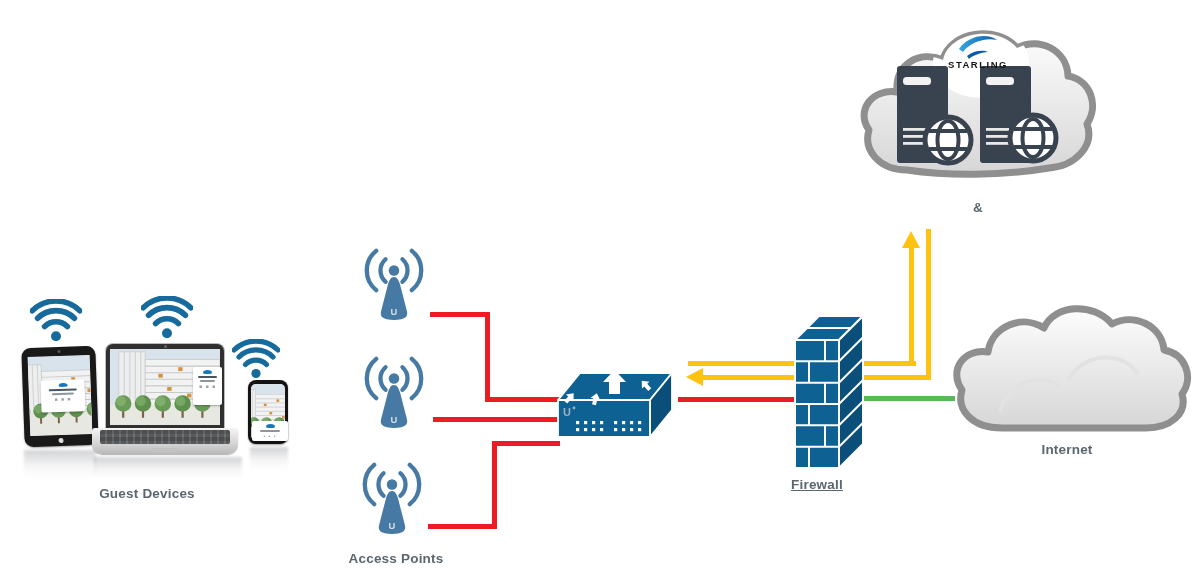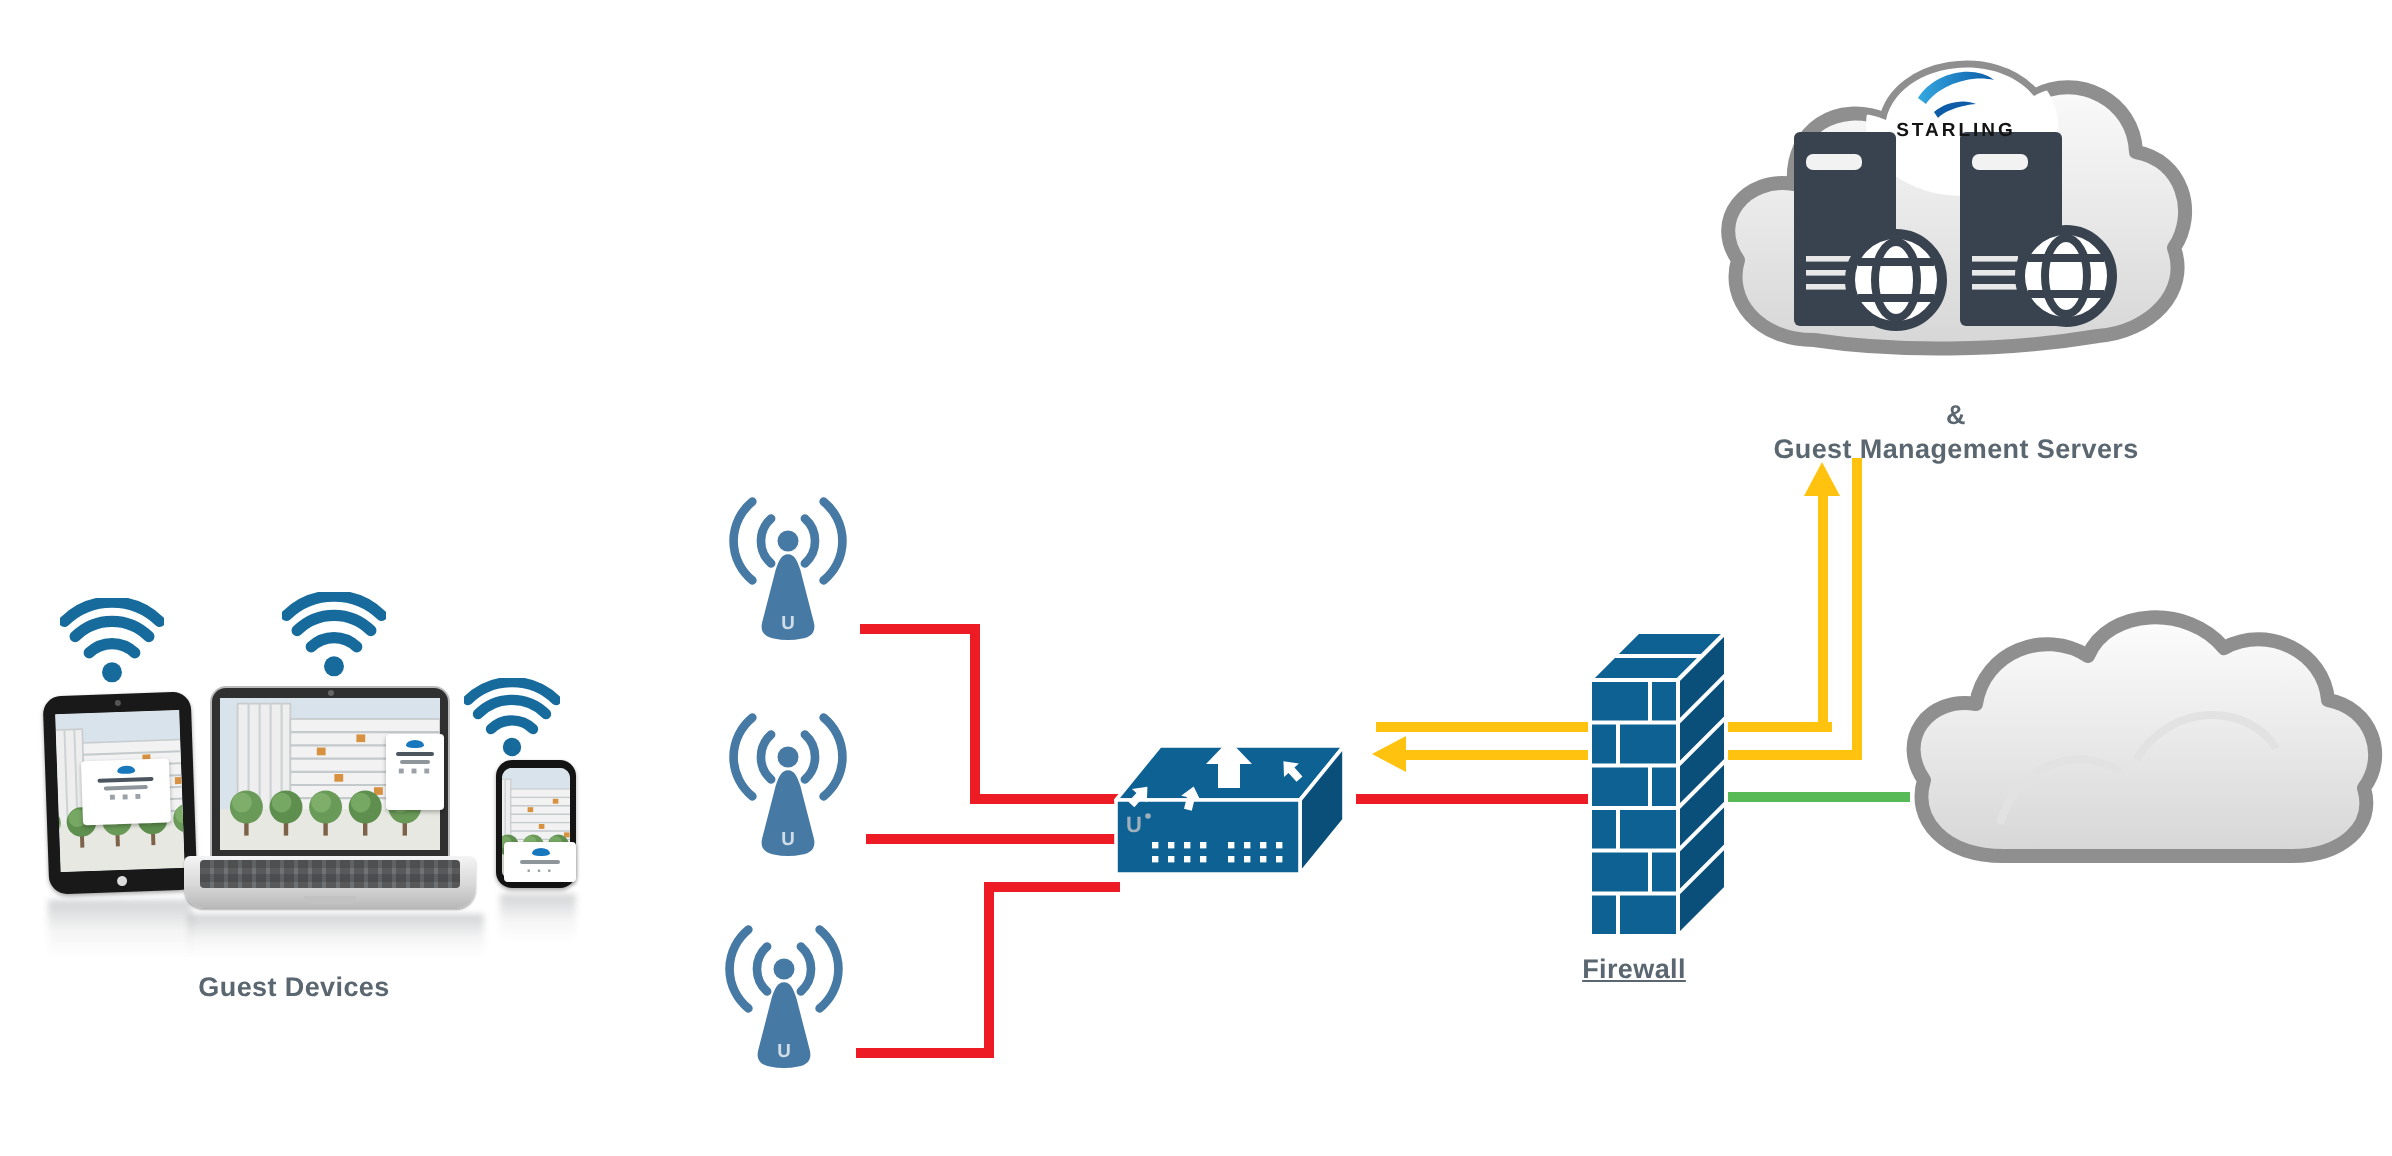--- a/index.html
+++ b/index.html
@@ -215,20 +215,21 @@
 
   <svg class="abs" style="left:352px;top:248px;z-index:2" width="84" height="90">
       <use href="#ap"></use>
     </svg>
   <svg class="abs" style="left:352px;top:356px;z-index:2" width="84" height="90">
       <use href="#ap"></use>
     </svg>
   <svg class="abs" style="left:350px;top:462px;z-index:2" width="84" height="90">
       <use href="#ap"></use>
     </svg>
+  <div class="lbl" style="left:296px;top:551px;width:200px;">Access Points</div>
 
   <svg class="node-svg" style="left:546px;top:366px;" width="134" height="84" viewBox="0 0 134 84">
     <g stroke="#ffffff" stroke-width="1.8" stroke-linejoin="round">
       <polygon points="12,34 34,7 126,7 104,34" fill="#0E6193"></polygon>
       <polygon points="104,34 126,7 126,44 104,71" fill="#0A4F7A"></polygon>
       <rect x="12" y="34" width="92" height="37" fill="#0E6193"></rect>
     </g>
     <g fill="#ffffff">
       <path d="M63 28 L63 16 L57 16 L68.5 4 L80 16 L74 16 L74 28 Z"></path>
       <path transform="translate(24,24) rotate(42)" d="M3 12 L3 6 L0 6 L5 0 L10 6 L7 6 L7 12 Z"></path>
@@ -272,20 +273,21 @@
   </svg>
   <div class="lbl" style="left:717px;top:477px;width:200px;text-decoration:underline;">Firewall</div>
 
   <svg class="cloud-svg" style="left:946px;top:286px;" width="246" height="160" viewBox="0 0 246 160">
     <path d="M56 142 C26 142 10 124 16 104 C2 84 18 62 42 66 C46 40 76 28 98 42 C108 18 148 16 166 38 C188 26 216 40 218 64 C240 68 248 92 236 108 C242 128 224 142 200 142 Z" fill="url(#gcloud)" stroke="#8F8F8F" stroke-width="7" stroke-linejoin="round"></path>
     <g fill="none" stroke="#E2E2E2" stroke-width="4">
       <path d="M54 126 C62 96 94 86 114 100"></path>
       <path d="M122 94 C140 64 178 66 192 88"></path>
     </g>
   </svg>
+  <div class="lbl" style="left:967px;top:442px;width:200px;">Internet</div>
 
   <svg class="cloud-svg" style="left:853px;top:18px;" width="246" height="172" viewBox="0 0 246 172">
     <defs>
       <clipPath id="rclip">
         <path d="M54 152 C26 152 10 132 16 112 C2 92 20 70 44 74 C42 46 66 32 90 42 C96 14 144 6 164 30 C186 18 214 32 215 58 C238 62 246 88 234 106 C242 128 222 148 196 150 C148 158 94 158 54 152 Z"></path>
       </clipPath>
     </defs>
     <path d="M54 152 C26 152 10 132 16 112 C2 92 20 70 44 74 C42 46 66 32 90 42 C96 14 144 6 164 30 C186 18 214 32 215 58 C238 62 246 88 234 106 C242 128 222 148 196 150 C148 158 94 158 54 152 Z" fill="url(#gcloud)" stroke="#8F8F8F" stroke-width="7" stroke-linejoin="round"></path>
     <ellipse cx="128" cy="44" rx="48" ry="36" fill="#ffffff" clip-path="url(#rclip)"></ellipse>
     <g>
@@ -312,15 +314,14 @@
       <ellipse cx="180" cy="120" rx="10.5" ry="19" fill="none" stroke="#38434F" stroke-width="4"></ellipse>
       <path d="M161 111 H199 M161 129 H199" stroke="#38434F" stroke-width="4"></path>
     </g>
     <g>
       <path d="M106 31 C114 18 134 14 144 22 C132 19 116 25 110 34 Z" fill="url(#glogo)"></path>
       <path d="M114 38 C120 32.5 130 31.5 135 34 C128 34.5 119 37.5 116 41 Z" fill="#0C5CA8"></path>
       <text x="125" y="50" text-anchor="middle" font-size="9.5" font-weight="bold" letter-spacing="1.5" fill="#141414" font-family="Liberation Sans, sans-serif">STARLING</text>
     </g>
   </svg>
   <div class="lbl" style="left:828px;top:200px;width:300px;">&amp;</div>
-  <div class="lbl" style="left:828px;top:217px;width:300px;">Guest Management Servers</div>
 
 </div>
 
 </body></html>

